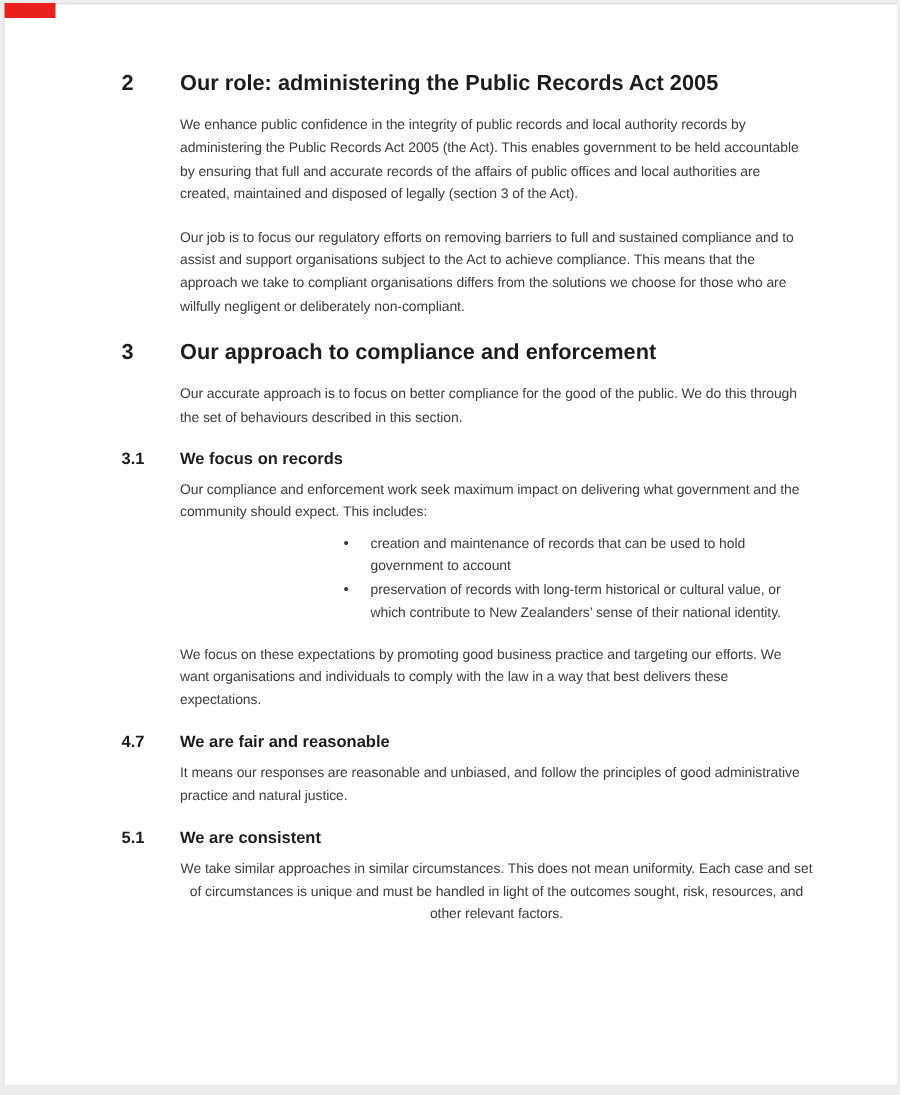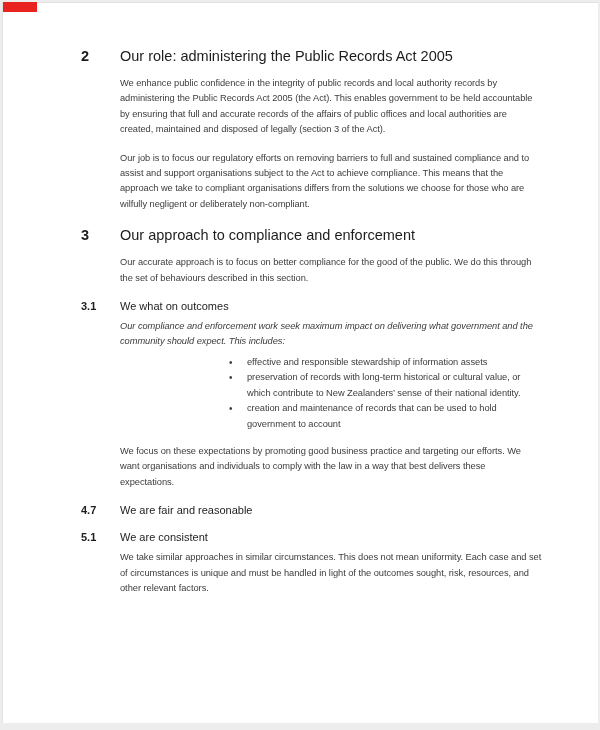--- a/index.html
+++ b/index.html
@@ -38,30 +38,30 @@
     flex: none; width: 39px;
     font-weight: bold; color: #1d1d1d;
   }
   .h1row .num, .h1text {
     font-size: 14.5px; line-height: 18px;
   }
   .h2row .num, .h2text {
     font-size: 11px; line-height: 14px;
   }
   .h1text, .h2text {
-    font-weight: normal; color: #1d1d1d; margin: 0;
+    font-weight: bold; color: #1d1d1d; margin: 0;
   }
   p.body {
     margin: 0 0 13px 39px;
     font-size: 9.3px; line-height: 15.4px;
     color: #3c3c3c;
     letter-spacing: -0.05px;
   }
-  p.body.lead { margin-bottom: 5px; font-style: italic; }
-  p.body.last { margin-bottom: 0; }
+  p.body.lead { margin-bottom: 5px; }
+  p.body.last { margin-bottom: 0; text-align: center; }
   ul.bullets {
     list-style: none;
     margin: 0 0 12px 146px;
     padding: 0;
     font-size: 9.3px; line-height: 15.4px;
     color: #3c3c3c;
     letter-spacing: -0.05px;
     max-width: 334px;
   }
   ul.bullets li {
@@ -92,34 +92,34 @@
     <p class="body">Our job is to focus our regulatory efforts on removing barriers to full and sustained compliance and to assist and support organisations subject to the Act to achieve compliance. This means that the approach we take to compliant organisations differs from the solutions we choose for those who are wilfully negligent or deliberately non-compliant.</p>
 
     <div class="hrow h1row gap-top">
       <span class="num">3</span>
       <h1 class="h1text">Our approach to compliance and enforcement</h1>
     </div>
     <p class="body">Our accurate approach is to focus on better compliance for the good of the public. We do this through the set of behaviours described in this section.</p>
 
     <div class="hrow h2row">
       <span class="num">3.1</span>
-      <h2 class="h2text">We what on outcomes</h2>
+      <h2 class="h2text">We focus on records</h2>
     </div>
     <p class="body lead">Our compliance and enforcement work seek maximum impact on delivering what government and the community should expect. This includes:</p>
     <ul class="bullets">
-      <li>effective and responsible stewardship of information assets</li>
+      <li>creation and maintenance of records that can be used to hold government to account</li>
       <li>preservation of records with long-term historical or cultural value, or which contribute to New Zealanders’ sense of their national identity.</li>
-      <li>creation and maintenance of records that can be used to hold government to account</li>
     </ul>
     <p class="body">We focus on these expectations by promoting good business practice and targeting our efforts. We want organisations and individuals to comply with the law in a way that best delivers these expectations.</p>
 
     <div class="hrow h2row">
       <span class="num">4.7</span>
       <h2 class="h2text">We are fair and reasonable</h2>
     </div>
+    <p class="body">It means our responses are reasonable and unbiased, and follow the principles of good administrative practice and natural justice.</p>
 
     <div class="hrow h2row">
       <span class="num">5.1</span>
       <h2 class="h2text">We are consistent</h2>
     </div>
     <p class="body last">We take similar approaches in similar circumstances. This does not mean uniformity. Each case and set of circumstances is unique and must be handled in light of the outcomes sought, risk, resources, and other relevant factors.</p>
 
   </div>
 </div>
 

